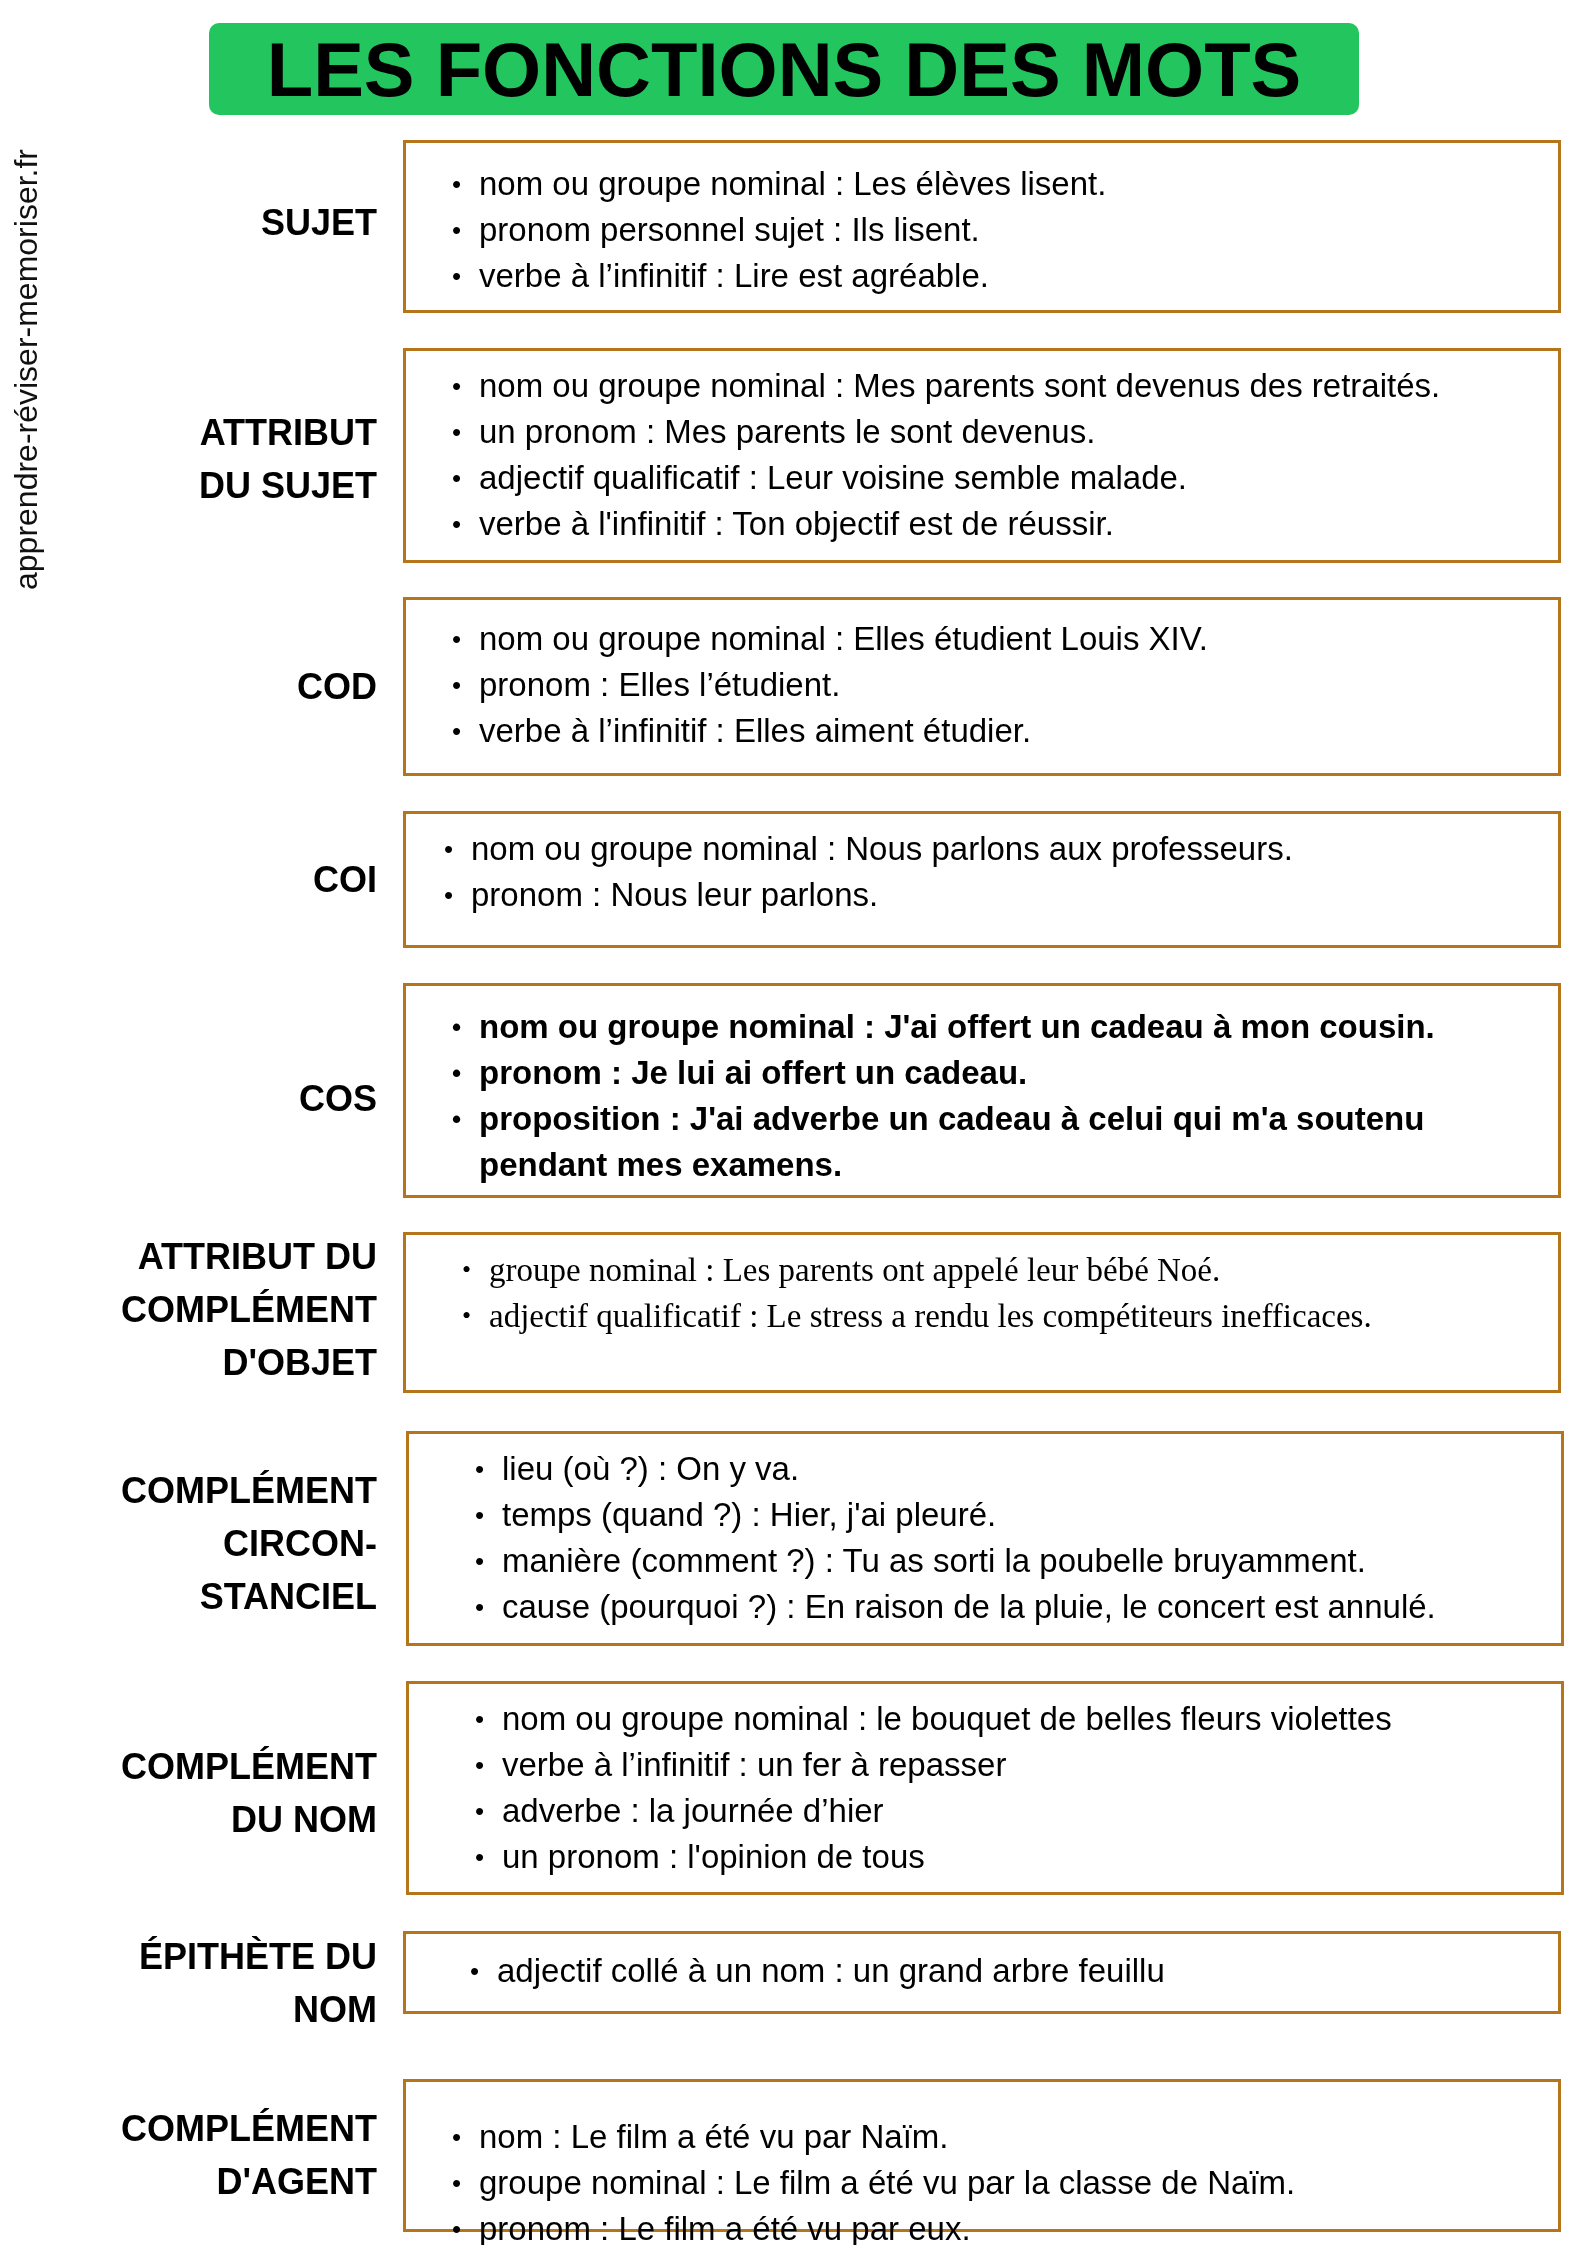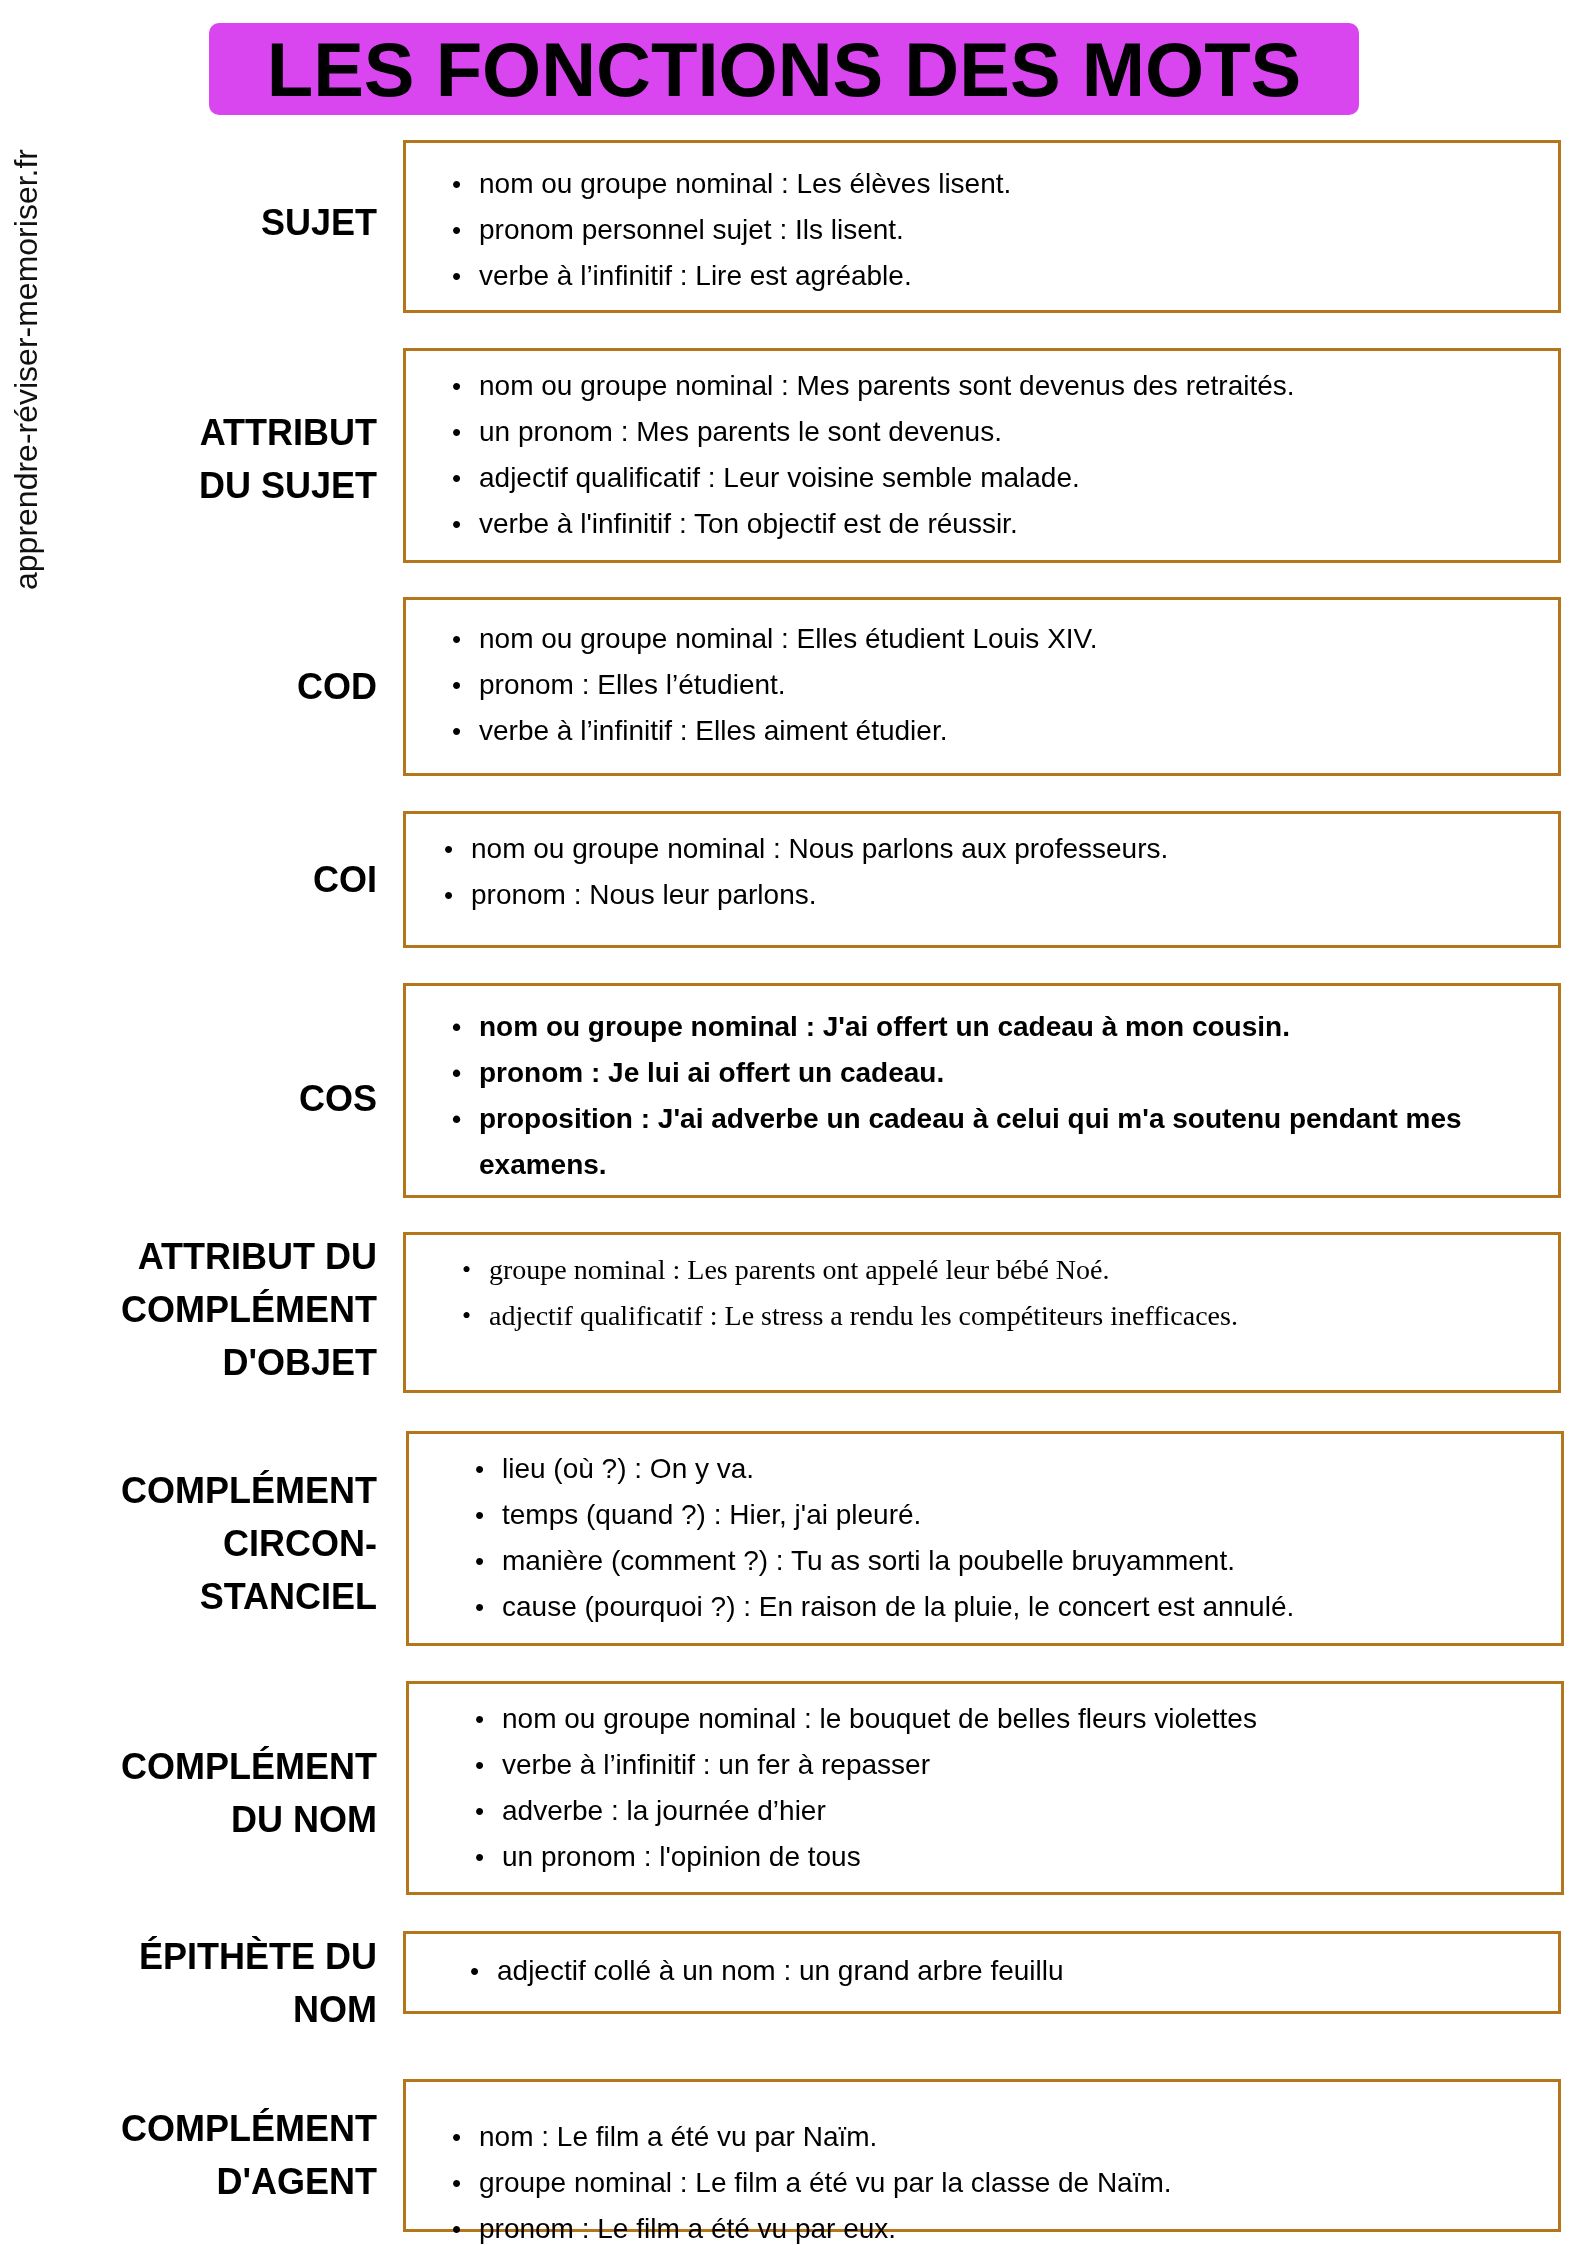--- a/index.html
+++ b/index.html
@@ -2,30 +2,30 @@
 <html><head>
 <meta charset="utf-8">
 <style>
   html, body { margin:0; padding:0; background:#ffffff; }
   body { width:1587px; height:2245px; position:relative; overflow:hidden;
          font-family:"Liberation Sans", sans-serif; color:#000; }
   .watermark { position:absolute; left:8px; top:590px; transform-origin:0 0;
                transform:rotate(-90deg); font-size:32px; white-space:nowrap;
                font-family:"Liberation Sans", sans-serif; color:#111; }
   .title-bar { position:absolute; left:209px; top:23px; width:1150px; height:92px;
-               background:#d946ef; border-radius:10px; }
+               background:#22c55e; border-radius:10px; }
   .title { position:absolute; left:0; top:0; width:100%; height:100%;
            display:flex; align-items:center; justify-content:center;
            font-size:76px; font-weight:bold; letter-spacing:0px; }
   .row-label { position:absolute; left:20px; width:357px; text-align:right;
                font-weight:bold; font-size:36px; line-height:53px; }
   .box { position:absolute; left:403px; width:1158px; border:3px solid #b5761b;
          box-sizing:border-box; background:#fff; }
   .box ul { list-style:none; margin:0; padding:0; position:absolute; left:42px; right:20px; }
-  .box li { position:relative; font-size:28px; line-height:46px; padding-left:31px; }
+  .box li { position:relative; font-size:33px; line-height:46px; padding-left:31px; }
   .box li::before { content:"•"; position:absolute; left:4px; top:0; font-size:26px; }
 </style>
 </head>
 <body>
 
 <div class="watermark">apprendre-réviser-memoriser.fr</div>
 
 <div class="title-bar">
   <div class="title">LES FONCTIONS DES MOTS</div>
 </div>

